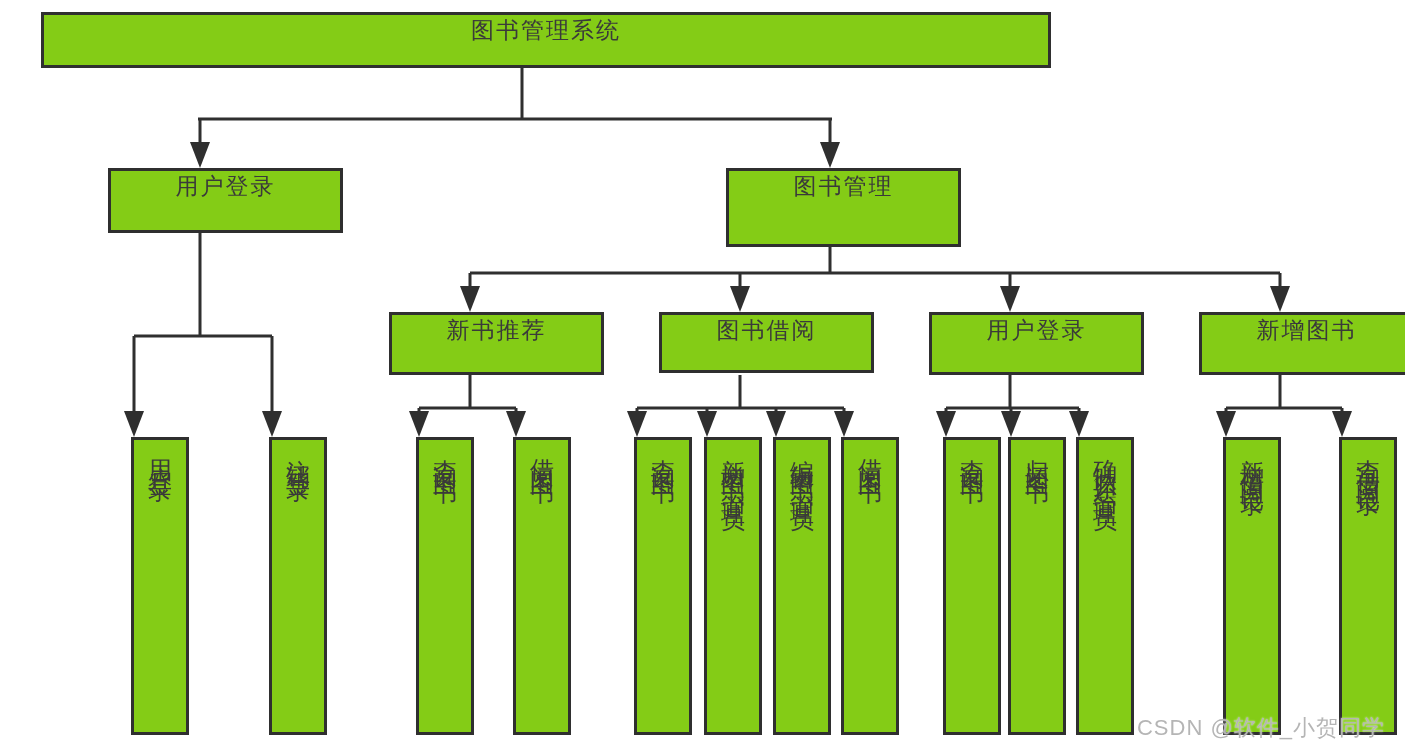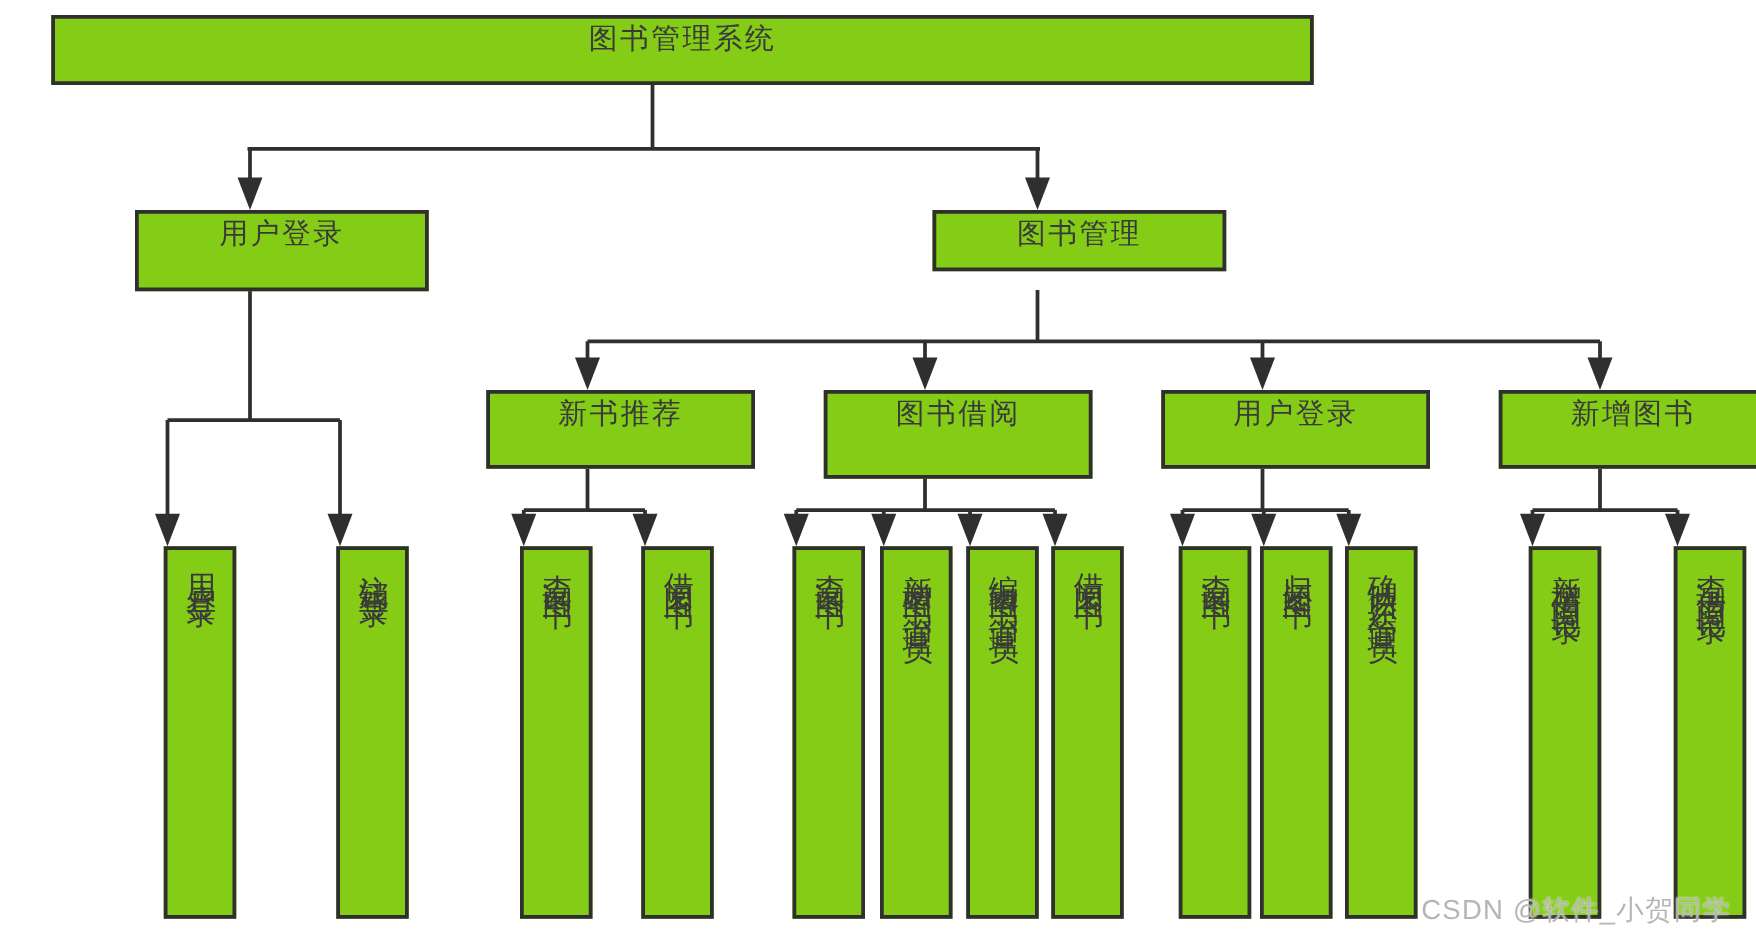--- a/index.html
+++ b/index.html
@@ -127,28 +127,28 @@
     </g>
   </svg>
 
   <div class="box" style="left:15px; top:12px; width:1010px; height:56px;">
     <span class="hlabel">图书管理系统</span>
   </div>
 
   <div class="box" style="left:82px; top:168px; width:235px; height:65px;">
     <span class="hlabel">用户登录</span>
   </div>
-  <div class="box" style="left:720px; top:168px; width:235px; height:49px;">
+  <div class="box" style="left:700px; top:168px; width:235px; height:79px;">
     <span class="hlabel">图书管理</span>
   </div>
 
   <div class="box" style="left:363px; top:312px; width:215px; height:63px;">
     <span class="hlabel">新书推荐</span>
   </div>
-  <div class="box" style="left:633px; top:312px; width:215px; height:71px;">
+  <div class="box" style="left:633px; top:312px; width:215px; height:61px;">
     <span class="hlabel">图书借阅</span>
   </div>
   <div class="box" style="left:903px; top:312px; width:215px; height:63px;">
     <span class="hlabel">用户登录</span>
   </div>
   <div class="box" style="left:1173px; top:312px; width:215px; height:63px;">
     <span class="hlabel">新增图书</span>
   </div>
 
   <div class="box vbox" style="left:105px; top:437px; width:58px; height:298px;">

